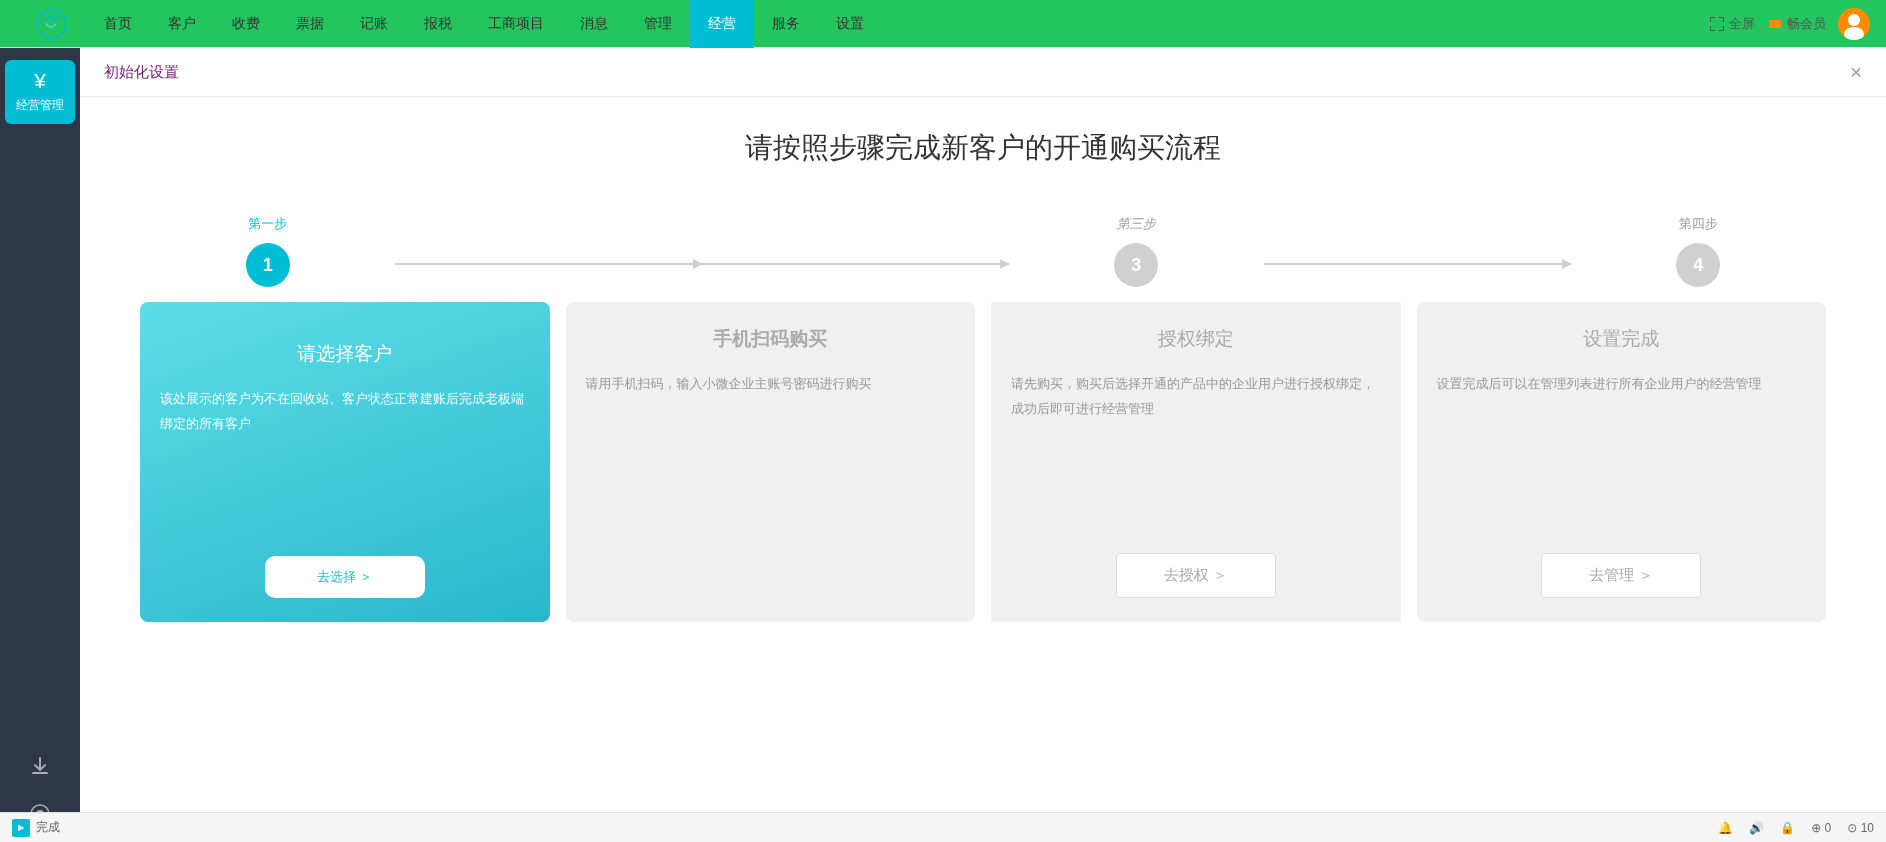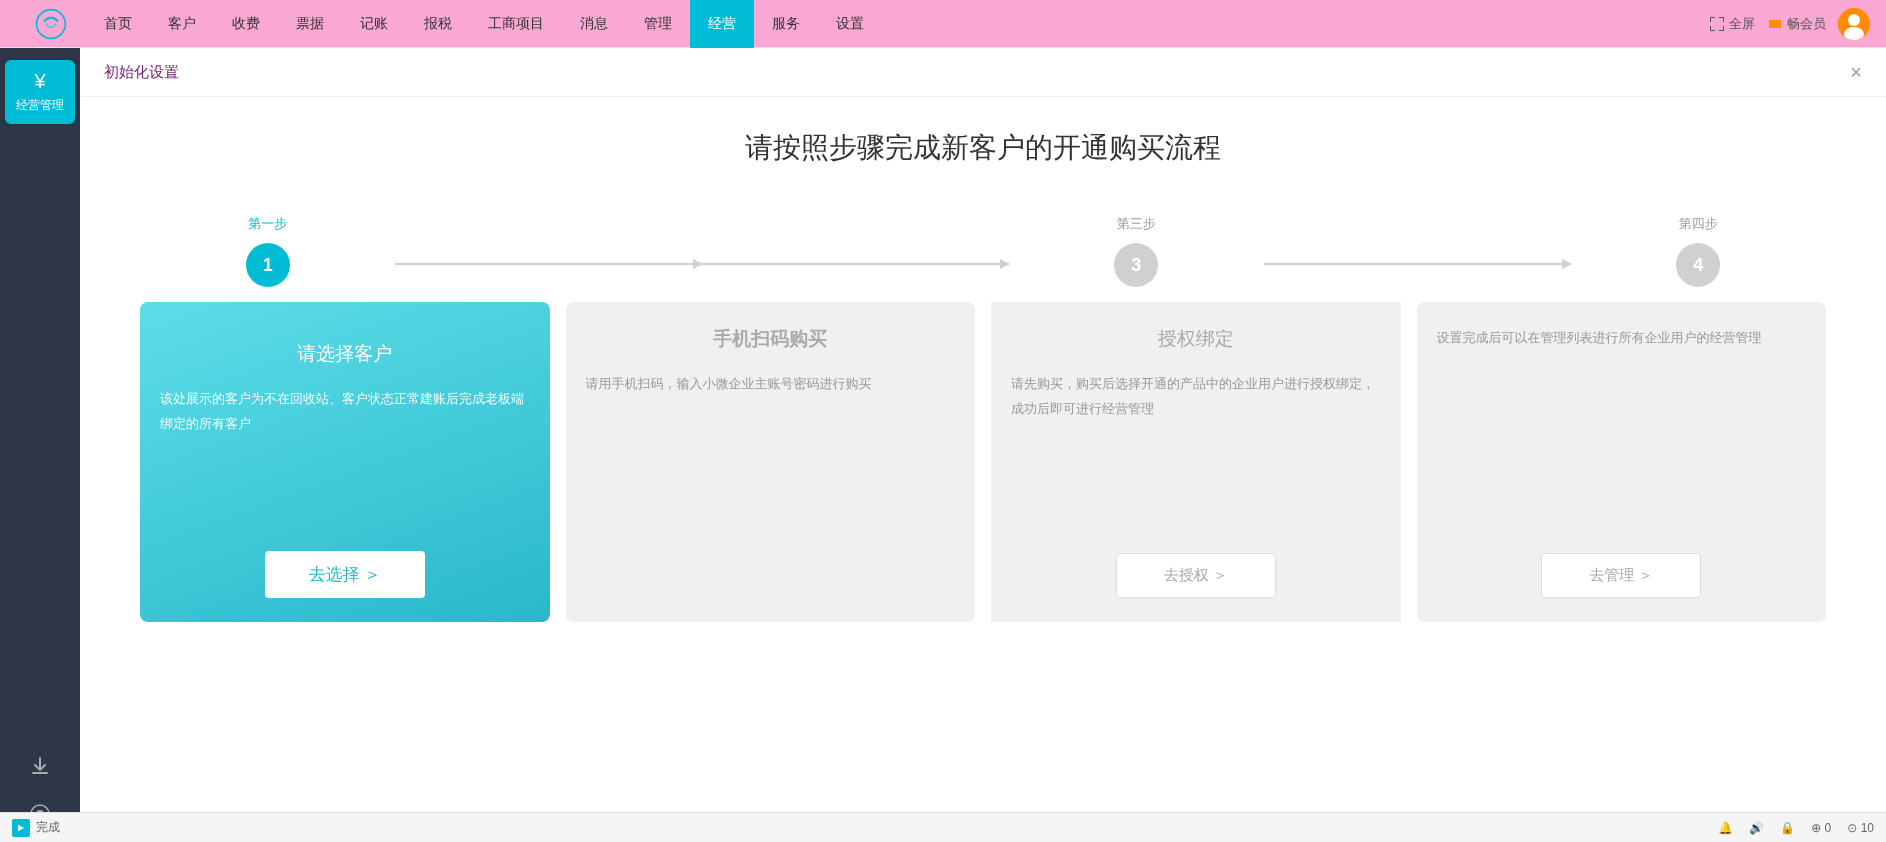--- a/index.html
+++ b/index.html
@@ -1,20 +1,20 @@
 <!DOCTYPE html>
 <html><head>
   <meta charset="utf-8">
   <style>
     * { box-sizing: border-box; margin: 0; padding: 0; }
     body { font-family: 'Microsoft YaHei', 'PingFang SC', sans-serif; background: #f0f2f5; width: 1886px; height: 842px; overflow: hidden; }
 
     
     .top-nav {
-      width: 100%; height: 48px; background: #f9a8d4;
+      width: 100%; height: 48px; background: #22c55e;
       display: flex; align-items: center; padding: 0 16px;
       border-bottom: 1px solid #e8e8e8; position: relative; z-index: 10;
     }
     .nav-logo { width: 70px; display: flex; align-items: center; justify-content: center; }
     .nav-logo svg { width: 32px; height: 32px; }
     .nav-items { display: flex; align-items: center; gap: 0; flex: 1; }
     .nav-item {
       padding: 0 18px; height: 48px; display: flex; align-items: center;
       font-size: 14px; color: #333; cursor: pointer; white-space: nowrap;
     }
@@ -161,21 +161,21 @@
         <div style="flex:1.2; height:2px; background:#d0d0d0; margin-bottom:22px; position:relative;">
           <div style="position:absolute;right:-1px;top:50%;transform:translateY(-50%);width:0;height:0;border-left:10px solid #d0d0d0;border-top:5px solid transparent;border-bottom:5px solid transparent;"></div>
         </div>
 
 
         <div style="flex:1.2; height:2px; background:#d0d0d0; margin-bottom:22px; position:relative;">
           <div style="position:absolute;right:-1px;top:50%;transform:translateY(-50%);width:0;height:0;border-left:10px solid #d0d0d0;border-top:5px solid transparent;border-bottom:5px solid transparent;"></div>
         </div>
 
         <div style="flex:1; display:flex; flex-direction:column; align-items:center;">
-          <span style="font-size:13px; color:#999; margin-bottom:10px;">第三步</span>
+          <span style="font-size:13px; color:#999; margin-bottom:10px;font-style:italic;">第三步</span>
           <div style="width:44px;height:44px;border-radius:50%;background:#d0d0d0;color:#fff;font-size:18px;display:flex;align-items:center;justify-content:center;font-weight:bold;position:relative;z-index:2;">
             <span>3</span>
           </div>
         </div>
 
         <div style="flex:1.2; height:2px; background:#d0d0d0; margin-bottom:22px; position:relative;">
           <div style="position:absolute;right:-1px;top:50%;transform:translateY(-50%);width:0;height:0;border-left:10px solid #d0d0d0;border-top:5px solid transparent;border-bottom:5px solid transparent;"></div>
         </div>
 
         <div style="flex:1; display:flex; flex-direction:column; align-items:center;">
@@ -185,21 +185,21 @@
           </div>
         </div>
       </div>
 
       <div style="display:flex; gap:16px; margin-top:0;">
 
         <div style="flex:1; border-radius:8px; min-height:320px; padding:39px 20px 80px; position:relative; background:linear-gradient(160deg, #5ddde8, #29b8cb);">
           <div style="text-align:center; font-size:19px; font-weight:500; margin-bottom:20px; color:#fff;">请选择客户</div>
           <div style="font-size:13px; line-height:1.9; color:rgba(255,255,255,0.93);">该处展示的客户为不在回收站、客户状态正常建账后完成老板端绑定的所有客户</div>
           <div style="position:absolute; bottom:24px; left:50%; transform:translateX(-50%); min-width:160px;">
-            <button style="background:#fff; color:#29b8cb; border:none; border-radius:4px; padding:12px 28px; font-size:17px; cursor:pointer; white-space:nowrap; display:flex; align-items:center; gap:6px; justify-content:center; width:100%; font-family:inherit;">
+            <button style="background:#fff; color:#29b8cb; border:none; border-radius:10px; padding:12px 28px; font-size:13px; cursor:pointer; white-space:nowrap; display:flex; align-items:center; gap:6px; justify-content:center; width:100%; font-family:inherit;">
               <span>去选择  ＞</span>
             </button>
           </div>
         </div>
 
         <div style="flex:1; border-radius:8px; min-height:320px; padding:24px 20px 80px; position:relative; background:#f0f0f0;">
           <div style="text-align:center; font-size:19px; font-weight:700; margin-bottom:20px; color:#aaa;">手机扫码购买</div>
           <div style="font-size:13px; line-height:1.9; color:#999;">请用手机扫码，输入小微企业主账号密码进行购买</div>
         </div>
 
@@ -207,20 +207,21 @@
           <div style="text-align:center; font-size:19px; font-weight:500; margin-bottom:20px; color:#aaa;">授权绑定</div>
           <div style="font-size:13px; line-height:1.9; color:#999;">请先购买，购买后选择开通的产品中的企业用户进行授权绑定，成功后即可进行经营管理</div>
           <div style="position:absolute; bottom:24px; left:50%; transform:translateX(-50%); min-width:160px;">
             <button style="background:#fff; color:#aaa; border:1px solid #ddd; border-radius:4px; padding:12px 28px; font-size:15px; cursor:pointer; white-space:nowrap; display:flex; align-items:center; gap:6px; justify-content:center; width:100%; font-family:inherit;">
               <span>去授权  ＞</span>
             </button>
           </div>
         </div>
 
         <div style="flex:1; border-radius:8px; min-height:320px; padding:24px 20px 80px; position:relative; background:#f0f0f0;">
+          <div style="text-align:center; font-size:19px; font-weight:500; margin-bottom:20px; color:#aaa;">设置完成</div>
           <div style="font-size:13px; line-height:1.9; color:#999;">设置完成后可以在管理列表进行所有企业用户的经营管理</div>
           <div style="position:absolute; bottom:24px; left:50%; transform:translateX(-50%); min-width:160px;">
             <button style="background:#fff; color:#aaa; border:1px solid #ddd; border-radius:4px; padding:12px 28px; font-size:15px; cursor:pointer; white-space:nowrap; display:flex; align-items:center; gap:6px; justify-content:center; width:100%; font-family:inherit;">
               <span>去管理  ＞</span>
             </button>
           </div>
         </div>
       </div>
     </div>
   </div>

